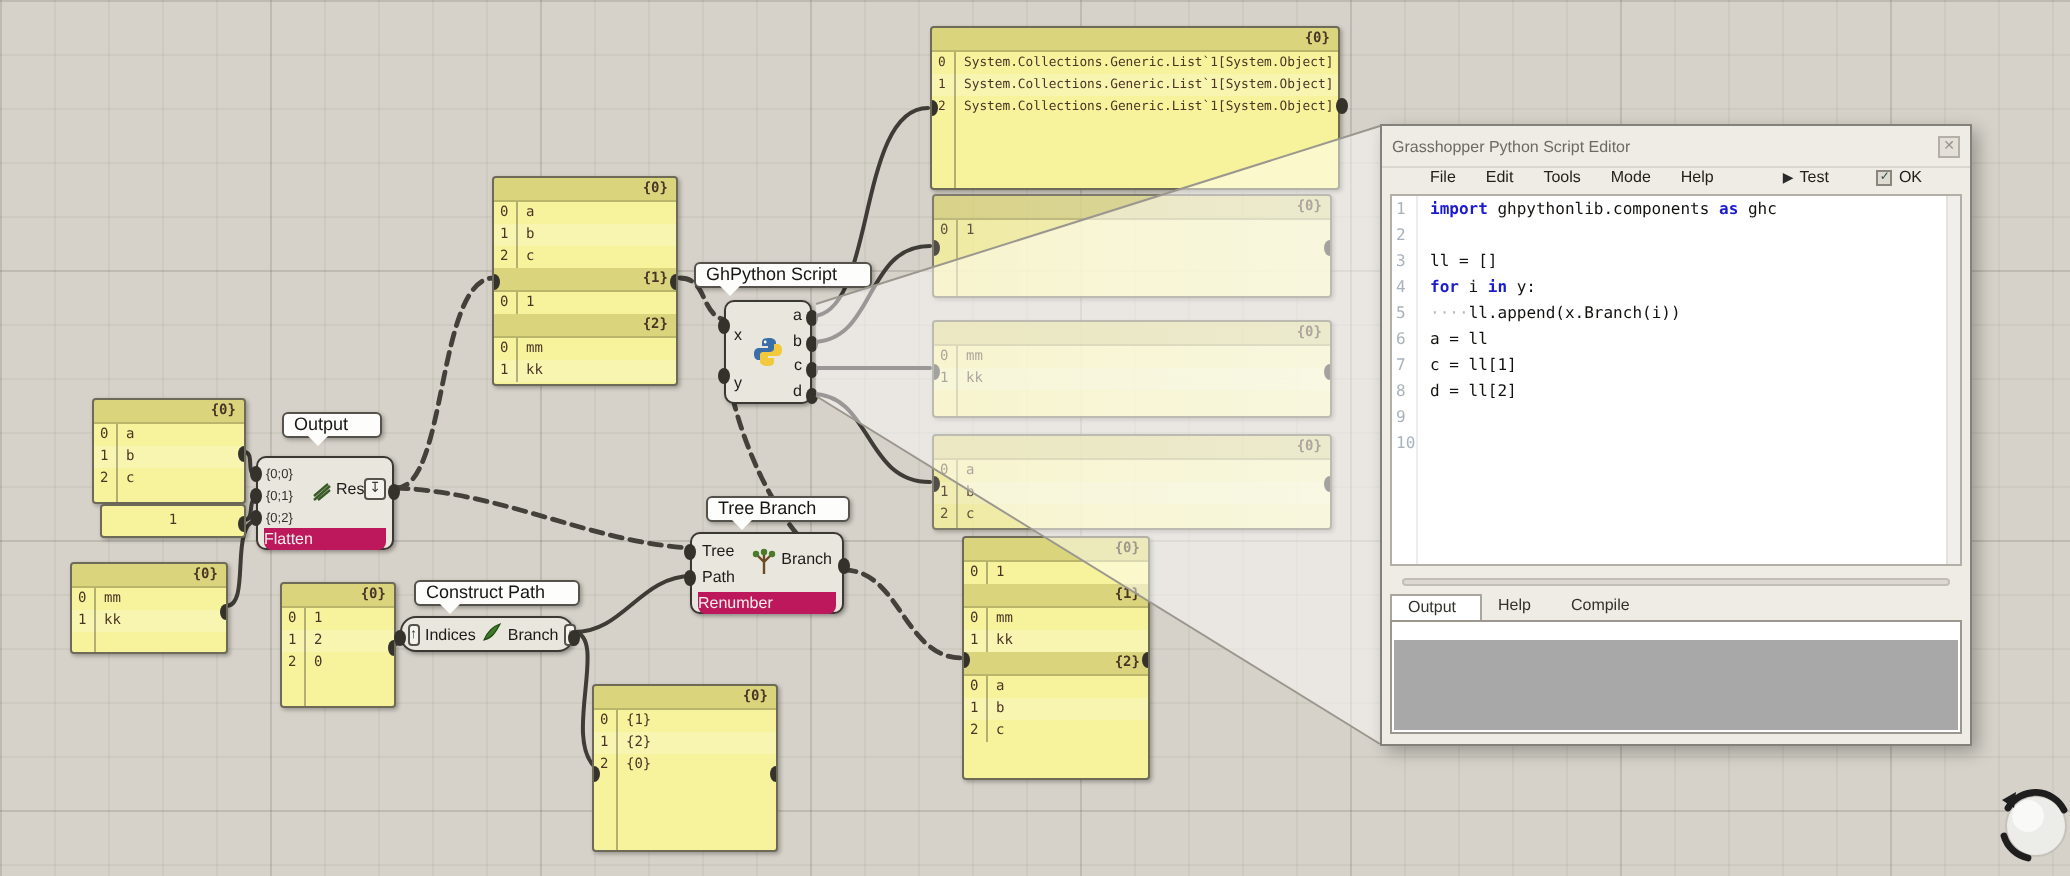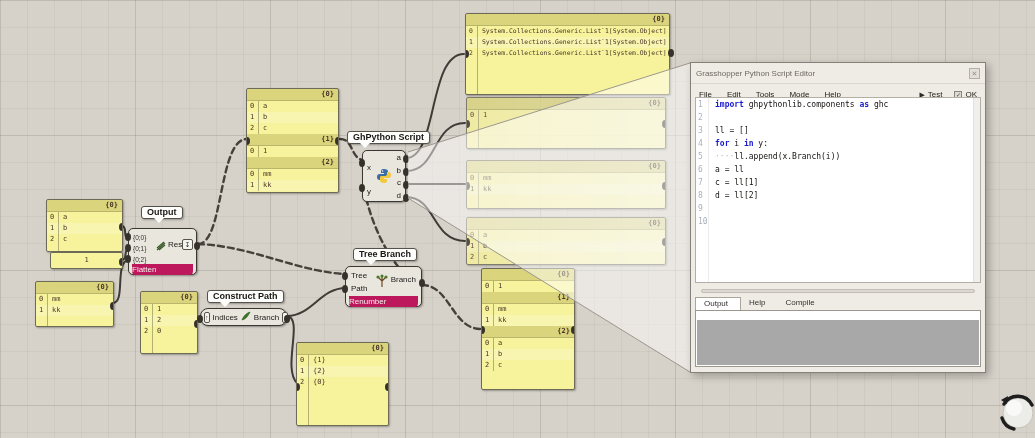--- a/index.html
+++ b/index.html
@@ -46,22 +46,22 @@
     border-radius:5px; box-shadow:1px 1px 2px rgba(0,0,0,.35);
     font-size:8px; color:#1d1b18;
   }
   .comp .bar{
     position:absolute; left:3px; right:3px; bottom:-1px; height:11px;
     background:#be185d; color:#f2f0ea; 
     font-size:8px; line-height:11px; border-radius:0 0 4px 4px;
   }
   .gh-tip{
     position:absolute; background:#fdfdfb; border:1px solid #55524b; border-radius:3px;
-    font-size:9px; color:#181613; padding:0px 5px 1px 5px; white-space:nowrap;
-    box-shadow:1px 1px 2px rgba(0,0,0,.3); z-index:5;font-weight:bold;
+    font-size:9px; color:#181613; padding:0px 16px 1px 5px; white-space:nowrap;
+    box-shadow:1px 1px 2px rgba(0,0,0,.3); z-index:5;
   }
   .gh-tip:after{
     content:""; position:absolute; left:12px; bottom:-5px;
     border:5px solid transparent; border-top-color:#fdfdfb; border-bottom:0;
   }
   .mini-btn{
     display:inline-block; width:11px; height:11px; background:#f5f3ee;
     border:1px solid #56534c; border-radius:2px; font-size:7px; line-height:9px;
     text-align:center; color:#3a3833;
   }
@@ -69,22 +69,22 @@
   
   .ed-win{
     position:absolute; left:690px; top:62px; width:296px; height:311px;
     background:#efece5; border:1px solid #84817a; box-shadow:3px 3px 8px rgba(0,0,0,.28);
     z-index:20; font-size:8px; color:#23211d;
   }
   .ed-title{ height:17px; display:flex; align-items:center; padding:10px 5px; color:#6e6a62;
     border-bottom:1px solid #dbd7cf; font-size:8px; }
   .ed-close{ margin-left:auto; width:11px; height:11px; background:#e4e0d8;
     border:1px solid #b4b0a8; font-size:7px; line-height:9px; text-align:center; color:#96928a; }
-  .ed-menu{ height:15px; display:flex; align-items:flex-end; gap:15px; padding:0 8px; font-size:8px; }
-  .ed-actions{ margin-left:auto; display:flex; gap:12px; align-items:center; }
+  .ed-menu{ height:15px; display:flex; align-items:flex-start; gap:15px; padding:0 24px; font-size:8px; }
+  .ed-actions{ margin-left:auto; display:flex; gap:24px; align-items:center; }
   .ed-actions .act{ display:flex; gap:3px; align-items:center; }
   .ok-ico{ display:inline-block; width:8px; height:8px; background:#dedbd3; border:1px solid #8a867e;
     font-size:6px; line-height:7px; text-align:center; color:#35524f; }
   .ed-code{
     position:absolute; left:4px; right:4px; top:34px; height:186px;
     background:#ffffff; border:1px solid #b3afa7; display:flex;
     font-family:"DejaVu Sans Mono", monospace; font-size:8px; line-height:13px;
   }
   .gutter{ width:13px; flex:none; color:#a8b2bc; text-align:left; padding-left:2px;
     border-right:1px solid #ececec; }

